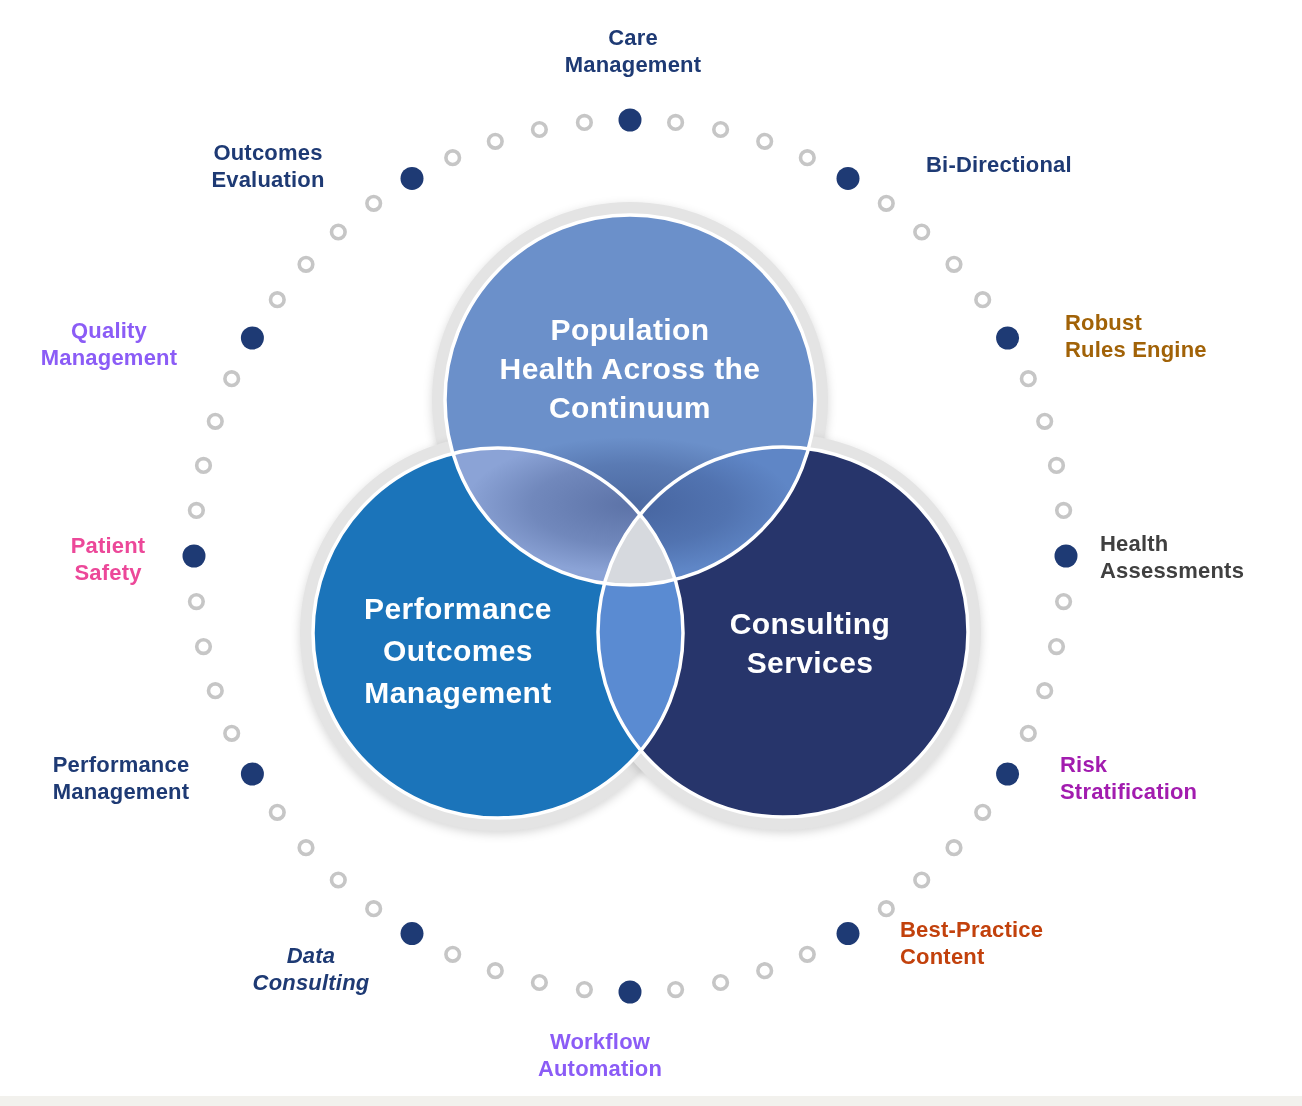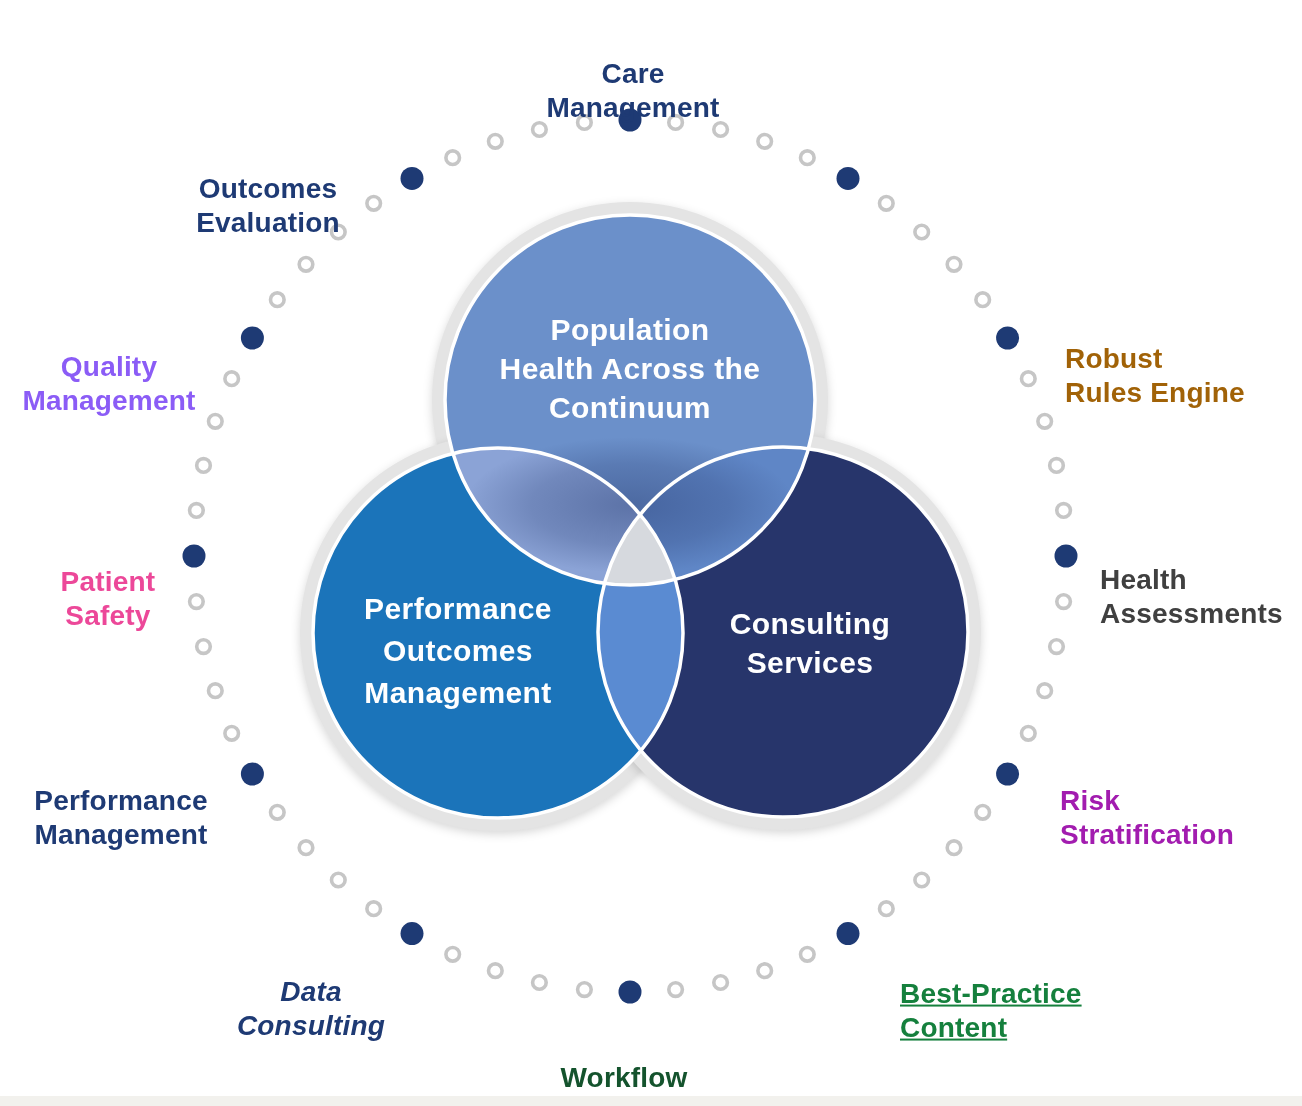--- a/index.html
+++ b/index.html
@@ -26,25 +26,24 @@
     font-weight: bold;
     font-size: 30px;
     letter-spacing: 0.4px;
     text-anchor: middle;
   }
 
   
   .ring-label {
     position: absolute;
     font-weight: bold;
-    font-size: 28px;
+    font-size: 22px;
     line-height: 1.23;
     letter-spacing: 0.2px;
     white-space: nowrap;
-    margin-top: 40px;
   }
   .ring-label.center { transform: translate(-50%, -50%); text-align: center; }
   .ring-label.left   { transform: translate(0, -50%);   text-align: left; }
 
   .footer-strip {
     position: absolute;
     left: 0; right: 0; bottom: 0;
     height: 10px;
   }
 </style>
@@ -177,38 +176,39 @@
         <circle cx="1063.6" cy="601.6" r="6.8" fill="#ffffff" stroke="#C6C6C6" stroke-width="3.6"></circle>
       </g>
   </svg>
 
   <div id="labels-layer" class="layer">
       <div class="ring-label center" style="left: 633px; top: 51px; color: rgb(30, 58, 116);">
         <div>Care</div>
         <div>Management</div>
       </div>
       <div class="ring-label left" style="left: 926px; top: 165px; color: rgb(30, 58, 116);">
+        <div>Bi-Directional</div>
       </div>
       <div class="ring-label left" style="left: 1065px; top: 336px; color: #a16207;">
         <div>Robust</div>
         <div>Rules Engine</div>
       </div>
       <div class="ring-label left" style="left: 1100px; top: 557px; color: #404040;">
         <div>Health</div>
         <div>Assessments</div>
       </div>
       <div class="ring-label left" style="left: 1060px; top: 778px; color: #a21caf;">
         <div>Risk</div>
         <div>Stratification</div>
       </div>
-      <div class="ring-label left" style="left: 900px; top: 971px; color: #15803d; text-decoration: underline;">
+      <div class="ring-label left" style="left: 900px; top: 943px; color: #c2410c;">
         <div>Best-Practice</div>
         <div>Content</div>
       </div>
-      <div class="ring-label center" style="left: 624px; top: 1055px; color: #14532d;">
+      <div class="ring-label center" style="left: 600px; top: 1055px; color: #8b5cf6;">
         <div>Workflow</div>
         <div>Automation</div>
       </div>
       <div class="ring-label center" style="left: 311px; top: 969px; color: rgb(30, 58, 116); font-style: italic;">
         <div>Data</div>
         <div>Consulting</div>
       </div>
       <div class="ring-label center" style="left: 121px; top: 778px; color: rgb(30, 58, 116);">
         <div>Performance</div>
         <div>Management</div>

